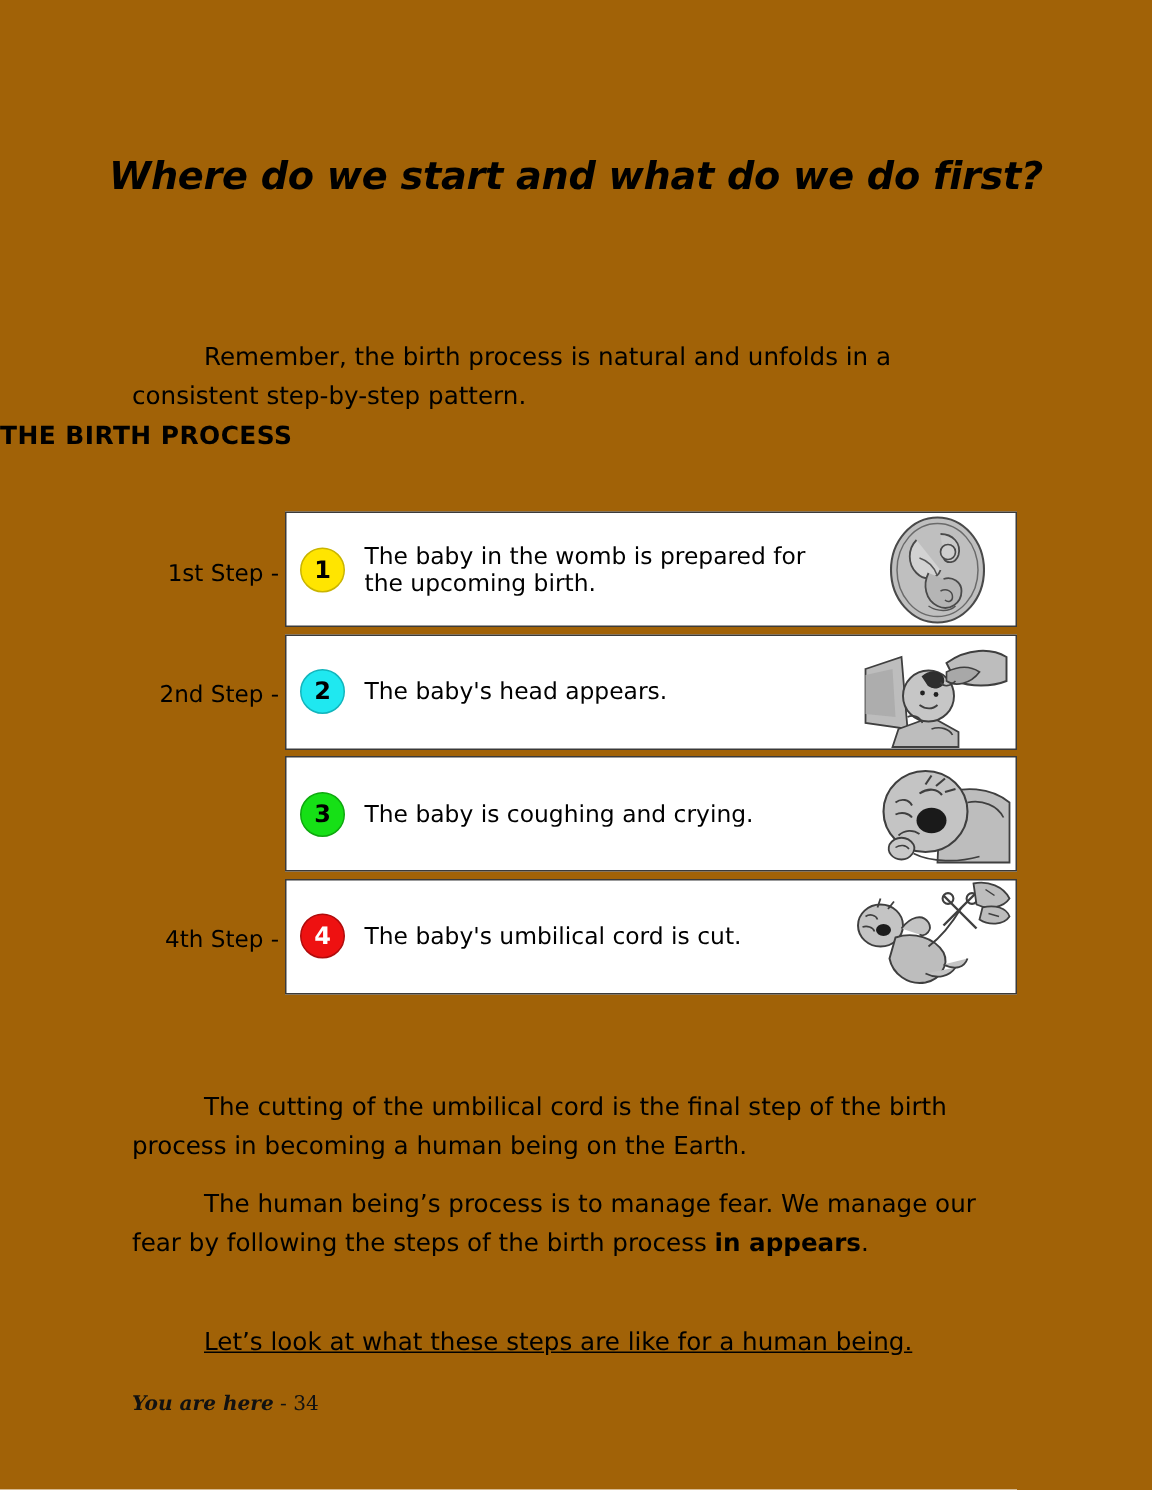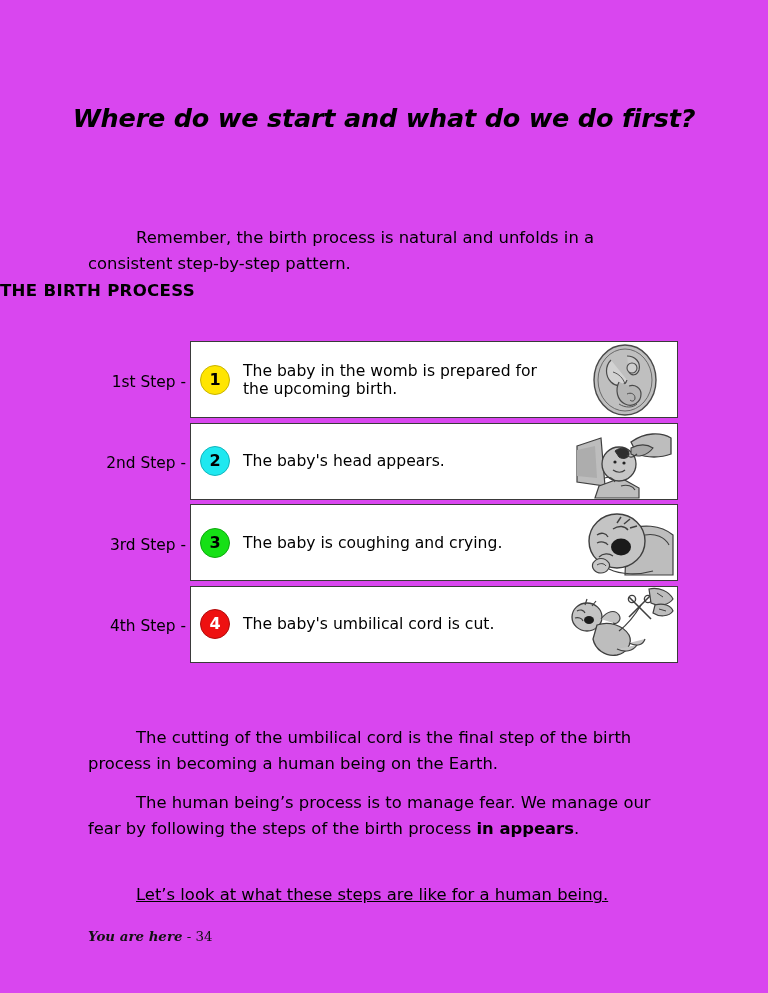--- a/index.html
+++ b/index.html
@@ -8,21 +8,21 @@
     background: #ffffff;
   }
   body {
     font-family: "DejaVu Sans", sans-serif;
     color: #000000;
   }
   .page {
     position: relative;
     width: 768px;
     height: 993px;
-    background: #d946ef;
+    background: #a16207;
     overflow: hidden;
     box-sizing: border-box;
   }
 
   
   .doc-title {
     position: absolute;
     left: 0;
     top: 86px;
     width: 768px;
@@ -201,21 +201,20 @@
             <path d="M56 24 C64 20 72 20 78 24 C72 32 62 34 56 30 Z" fill="#A8A8A8" stroke="#3F3F3F" stroke-width="1.1"></path>
             <path d="M62 30 C58 34 54 34 52 31" fill="none" stroke="#3F3F3F" stroke-width="1.1"></path>
             <path d="M30 54 C34 52 38 54 40 58" fill="none" stroke="#3F3F3F" stroke-width="1.1"></path>
             <path d="M46 62 C52 60 58 62 60 66" fill="none" stroke="#3F3F3F" stroke-width="1.1"></path>
           </svg>
         </div>
       </div>
     </div>
 
     <div class="step-row">
-      <div class="step-label">3rd Step -</div>
       <div class="step-box">
         <div class="badge" style="background: rgb(22, 224, 22); border: 1.5px solid rgb(15, 168, 15); color: rgb(0, 0, 0);">3</div>
         <div class="step-text">The baby is coughing and crying.</div>
         <div class="step-art">
           <svg width="100" height="77" viewBox="0 0 100 77">
             <path d="M52 26 C66 18 86 20 98 30 L98 70 L50 70 Z" fill="#BDBDBD" stroke="#3F3F3F" stroke-width="1.2"></path>
             <ellipse cx="42" cy="36" rx="28" ry="27" fill="#C4C4C4" stroke="#3F3F3F" stroke-width="1.4"></ellipse>
             <ellipse cx="46" cy="42" rx="10" ry="8.5" fill="#1A1A1A"></ellipse>
             <path d="M22 30 C26 27 31 28 33 32" fill="none" stroke="#3F3F3F" stroke-width="1.3"></path>
             <path d="M22 38 C26 36 31 37 33 40" fill="none" stroke="#3F3F3F" stroke-width="1.3"></path>

